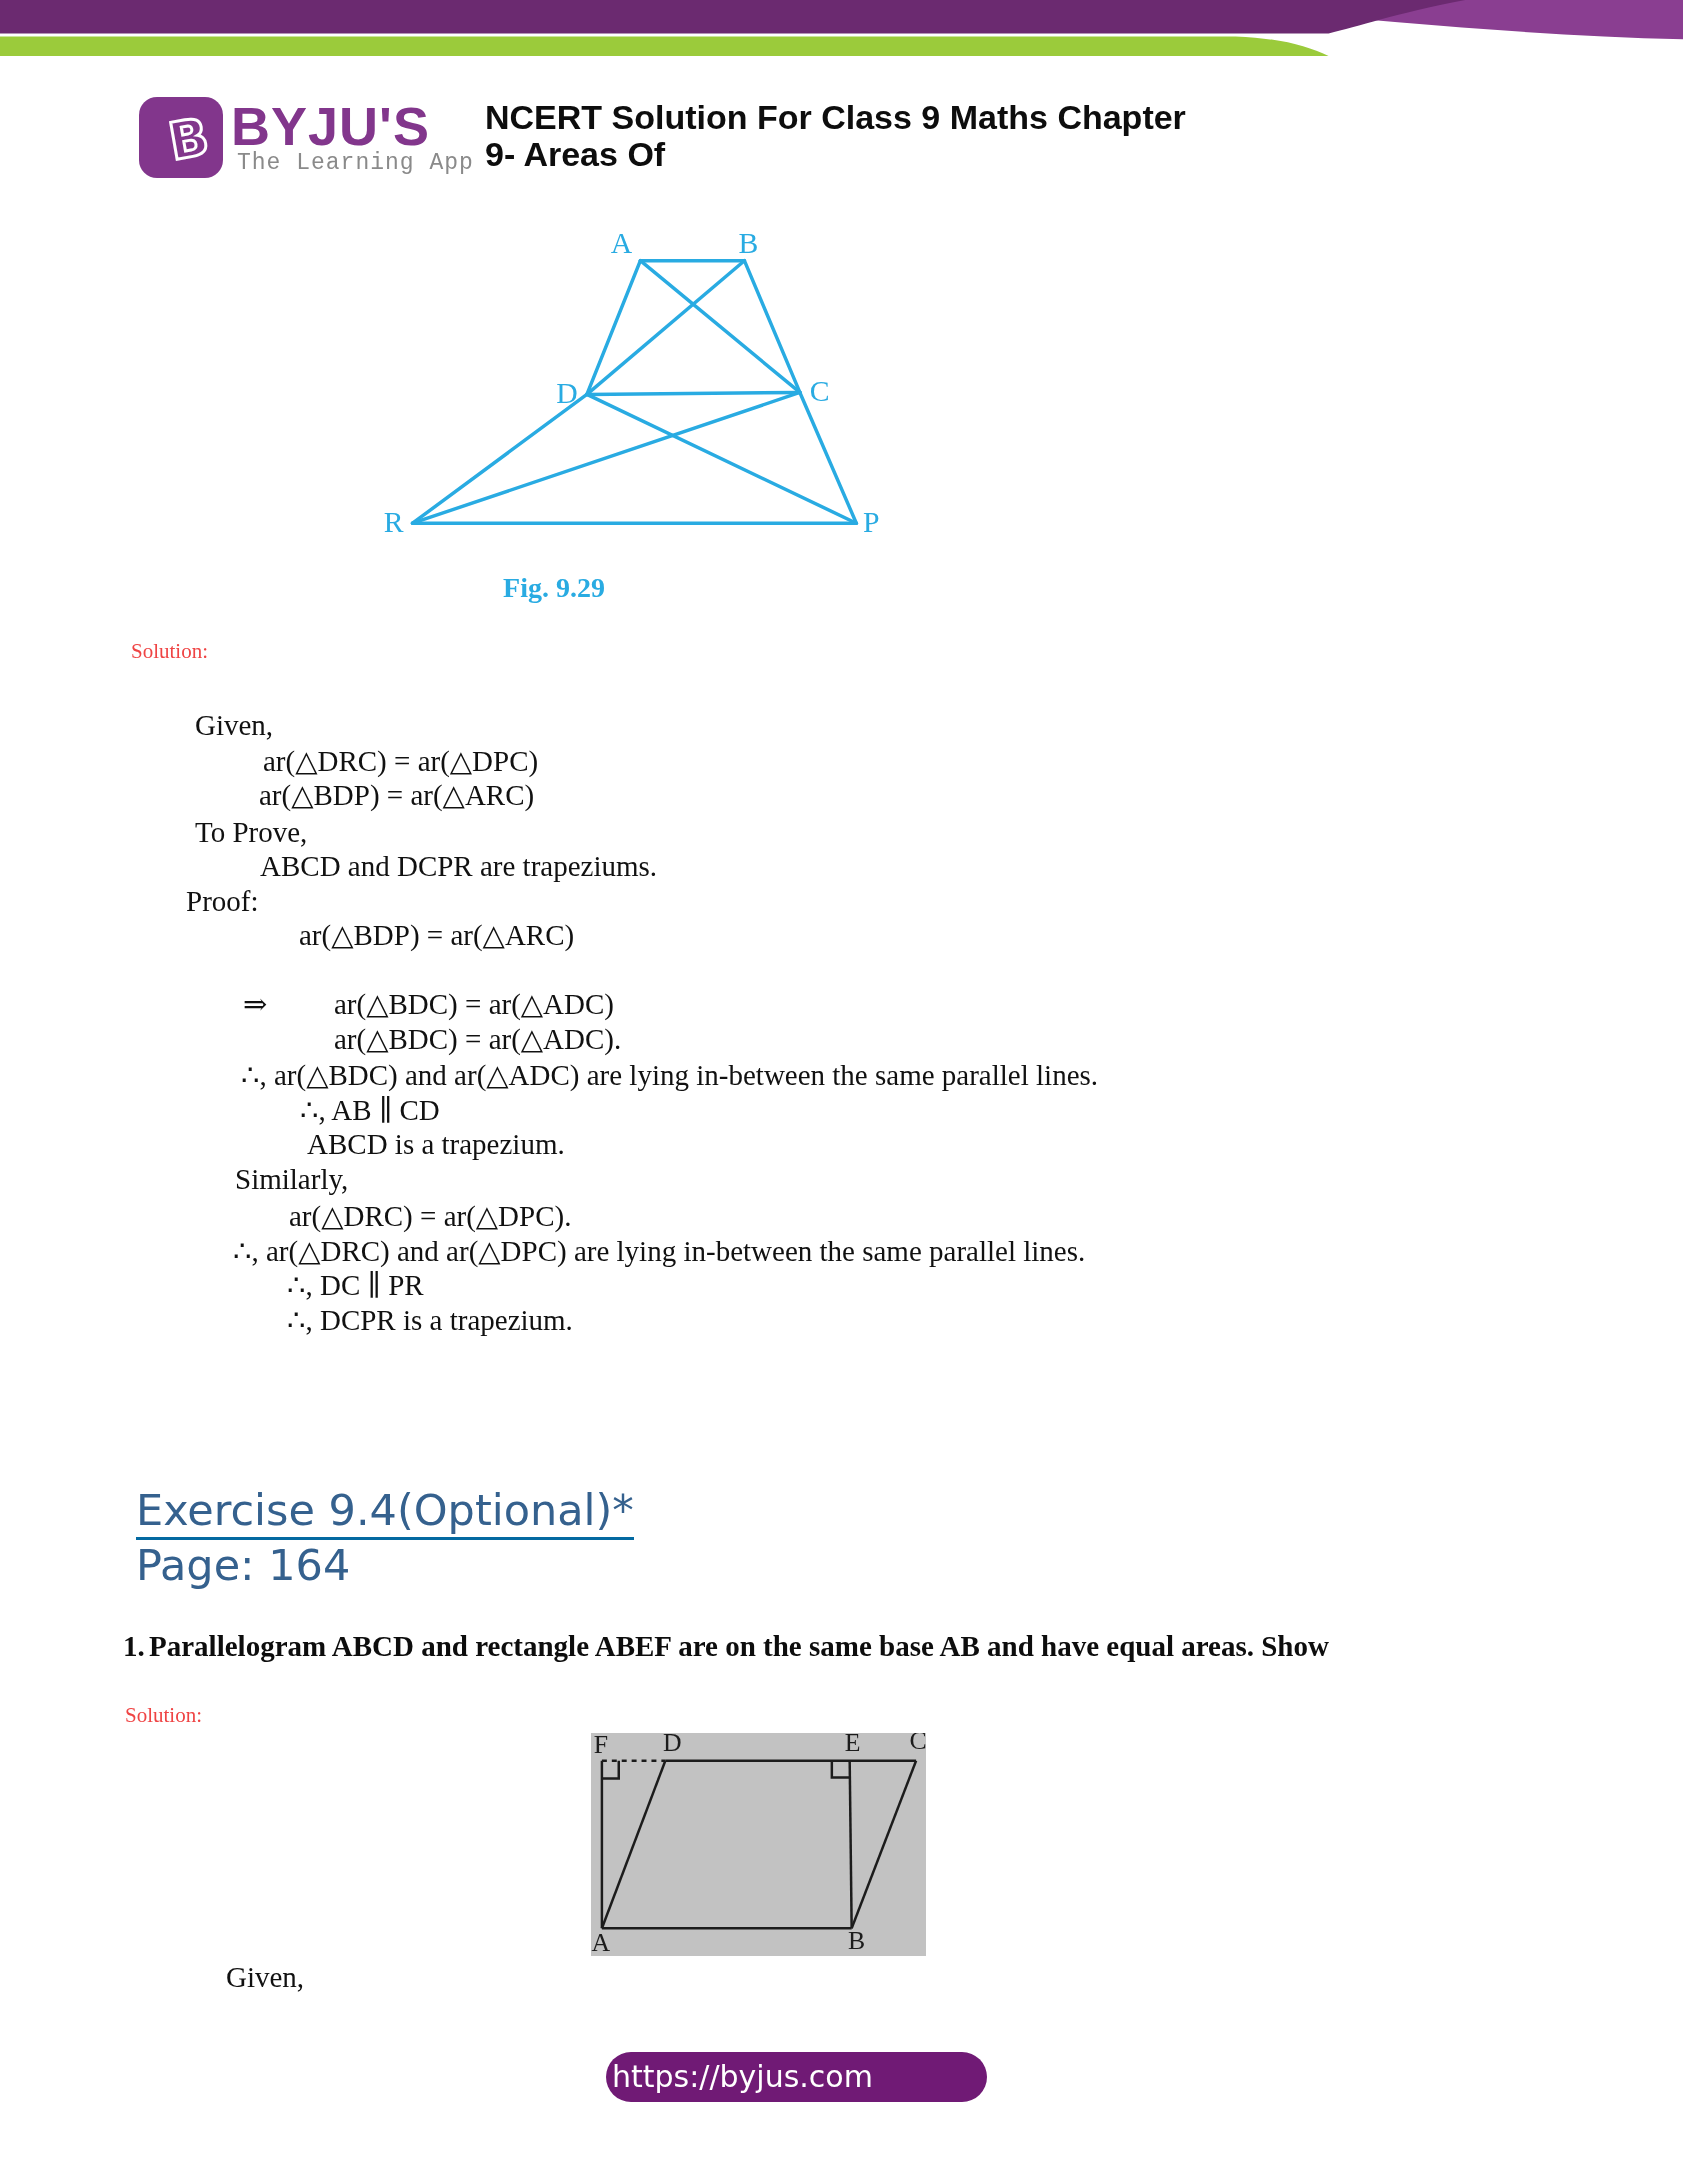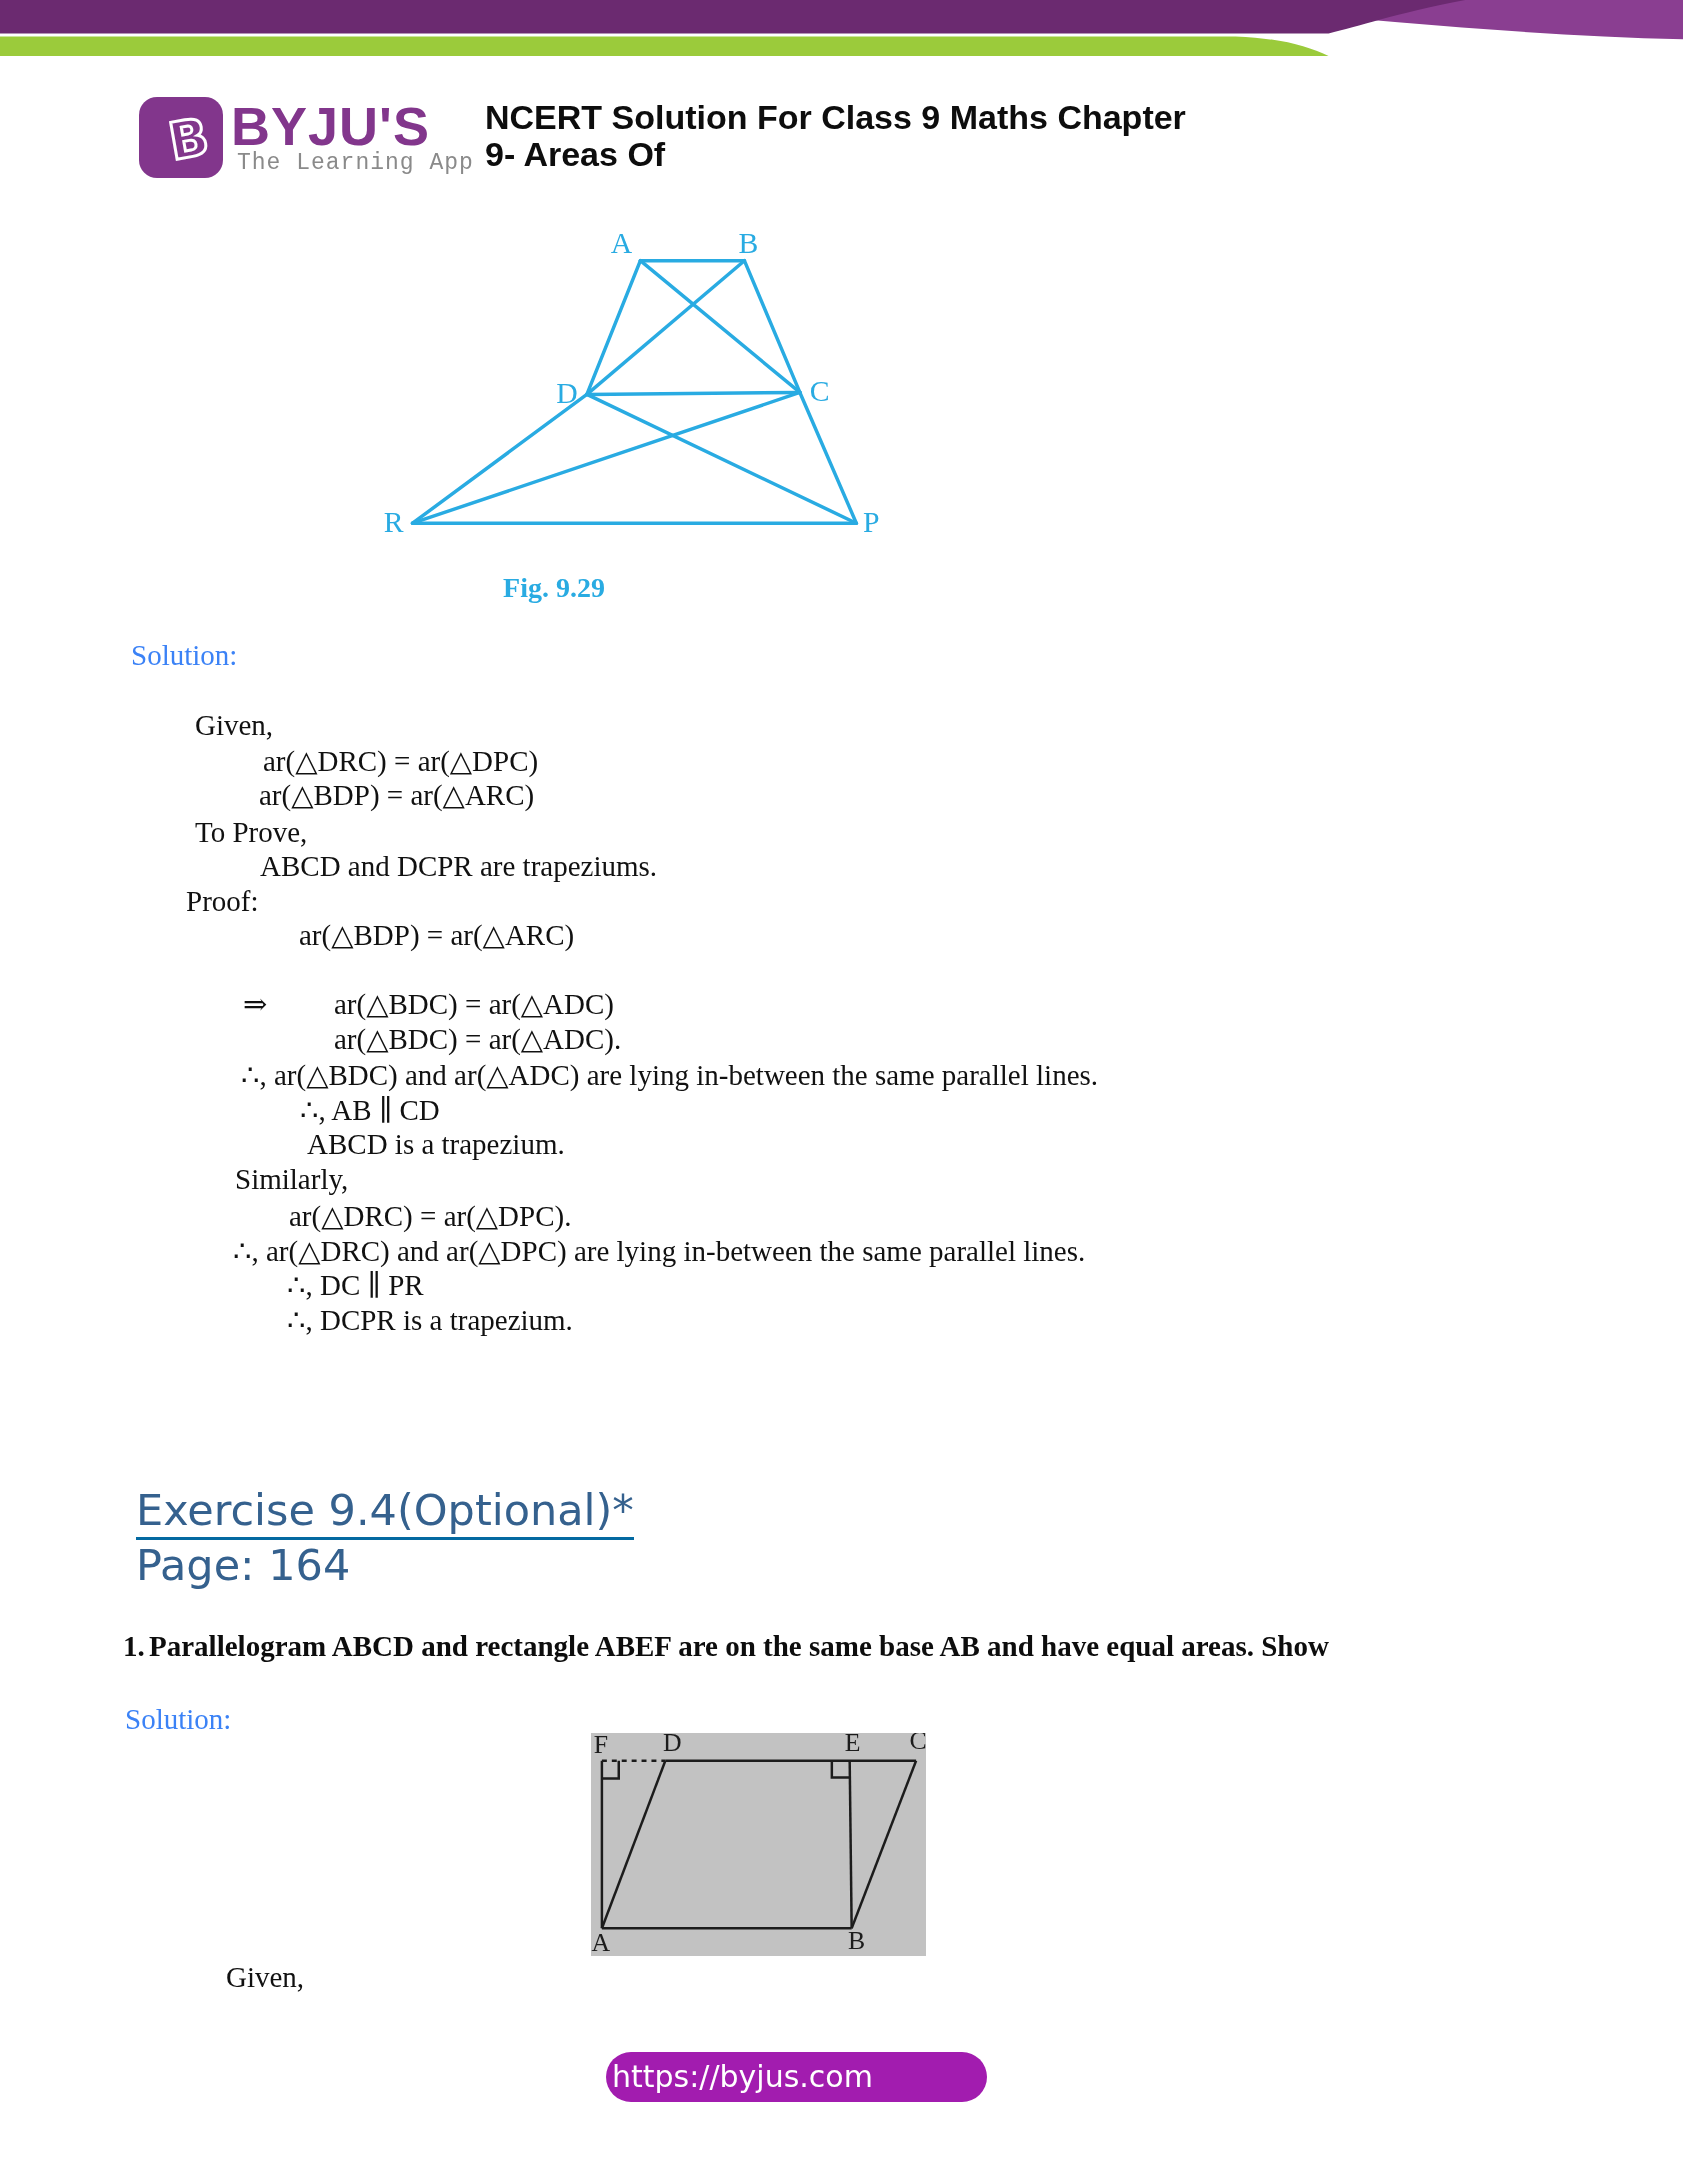--- a/index.html
+++ b/index.html
@@ -14,35 +14,35 @@
            font-size:23px;color:#8a8a8a;letter-spacing:1px;}
   #doc-title{position:absolute;left:485px;top:99px;width:713px;height:67px;overflow:hidden;
              font-family:"Liberation Sans","DejaVu Sans",sans-serif;font-weight:bold;
              font-size:34px;line-height:37px;color:#0d0d0d;}
   
   #fig1{position:absolute;left:366px;top:223px;}
   #fig1-caption{position:absolute;left:455px;top:572px;width:198px;text-align:center;
                 font-weight:bold;font-size:28px;color:#29ABE2;}
   .figtext{font-family:"Liberation Serif","DejaVu Serif",serif;}
   
-  .sol-label{position:absolute;font-size:29px;color:#3b82f6;}
+  .sol-label{position:absolute;font-size:21px;color:#ef4444;}
   .line{position:absolute;font-size:29px;white-space:pre;color:#111;}
   
   #ex-head{position:absolute;left:136px;top:1485px;font-family:"DejaVu Sans","Liberation Sans",sans-serif;
            font-size:43px;color:#35618E;}
   #ex-head span{border-bottom:3px solid #0369a1;padding-bottom:2px;}
   #ex-page{position:absolute;left:136px;top:1540px;font-family:"DejaVu Sans","Liberation Sans",sans-serif;
            font-size:43px;color:#35618E;}
   
   .q{position:absolute;font-size:29px;font-weight:bold;color:#0d0d0d;white-space:pre;}
   
   #fig2{position:absolute;left:591px;top:1733px;}
   
   #footer-pill{position:absolute;left:606px;top:2052px;width:381px;height:50px;border-radius:25px;
-               background:#a21caf;color:#fff;font-family:"DejaVu Sans","Liberation Sans",sans-serif;
+               background:#701a75;color:#fff;font-family:"DejaVu Sans","Liberation Sans",sans-serif;
                font-size:30px;line-height:49px;padding-left:6px;box-sizing:border-box;}
 </style>
 </head>
 <body>
 
 <div id="page">
 
   <svg id="banner" viewBox="0 0 1700 60" preserveAspectRatio="none">
     <path d="M1150 0 H1700 V40 C1520 36 1330 14 1150 0 Z" fill="#8A3E91"></path>
     <path d="M0 0 H1480 C1408 14 1372 27 1342 34 L0 34 Z" fill="#6B2A70"></path>

